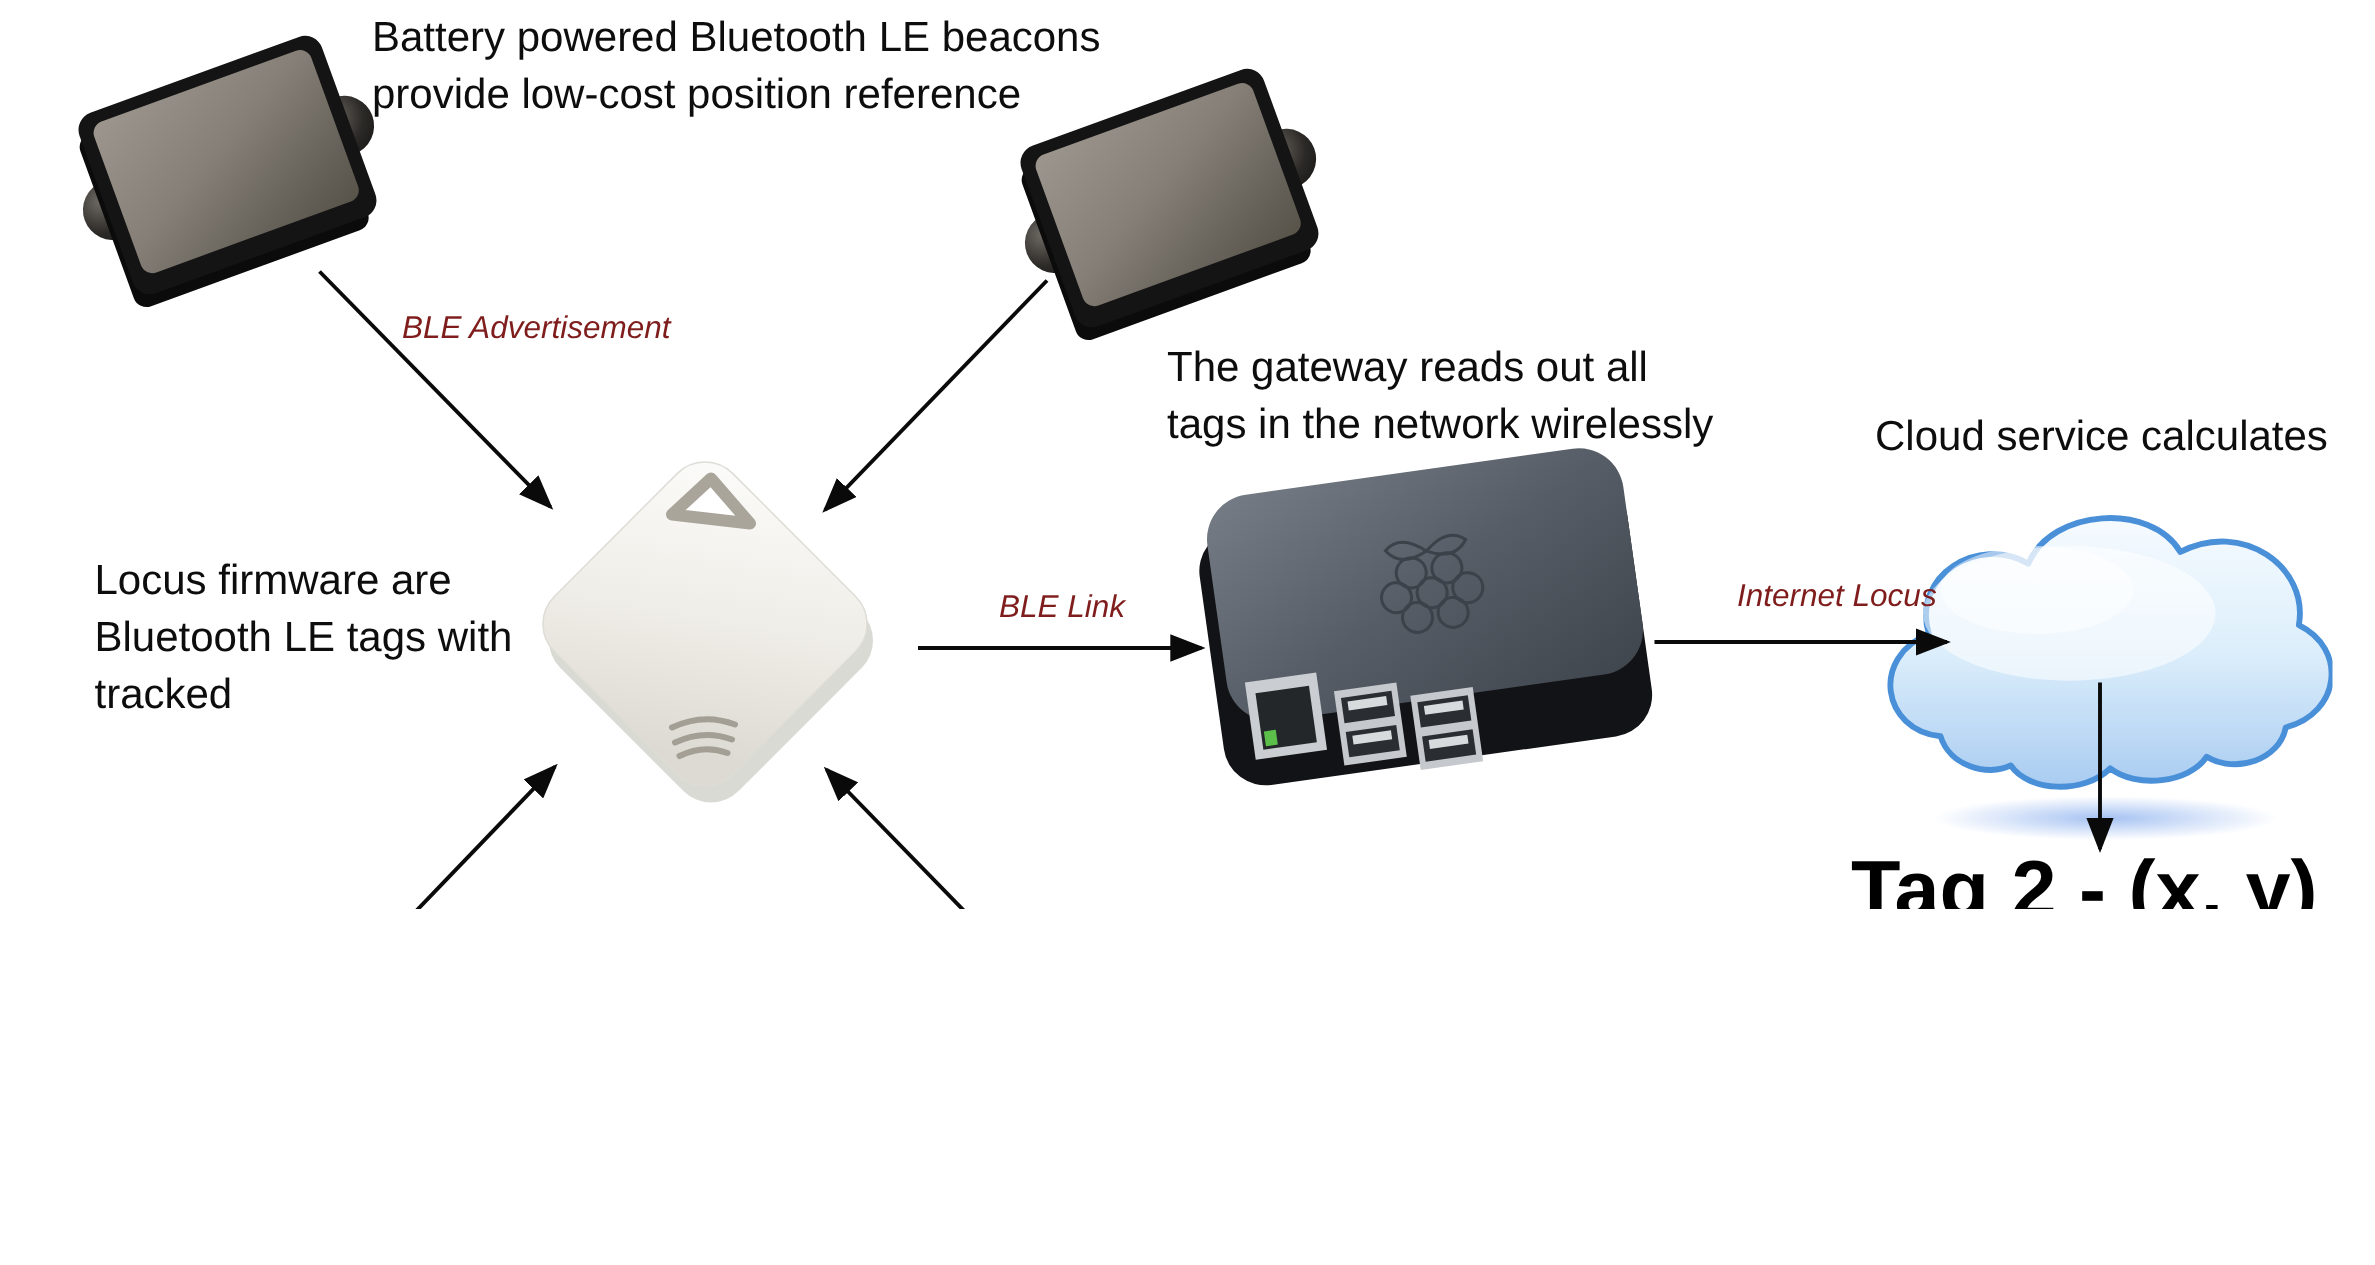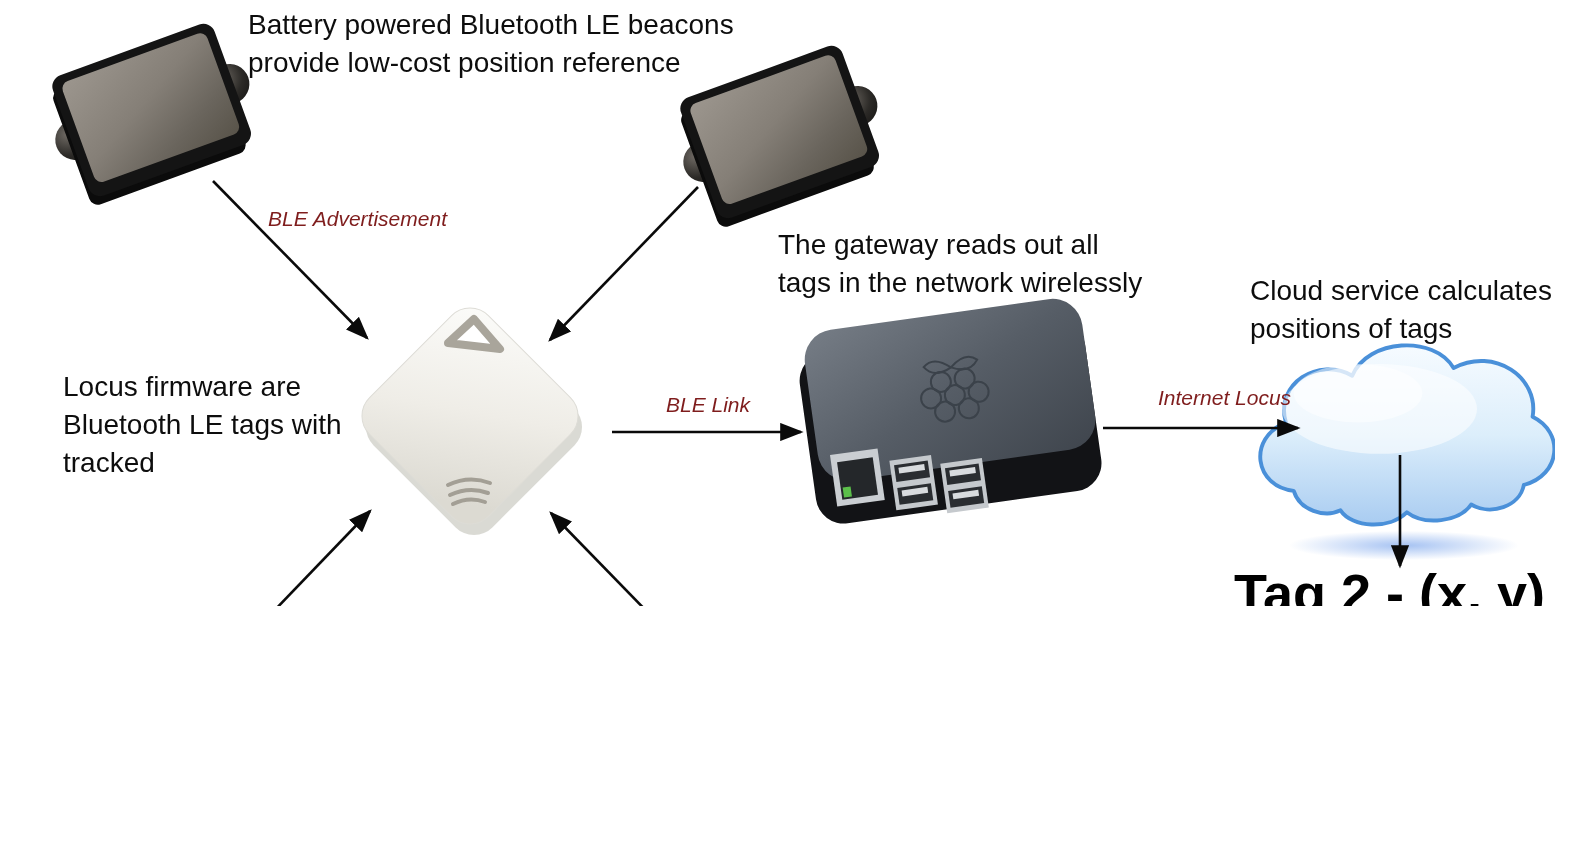--- a/index.html
+++ b/index.html
@@ -44,21 +44,20 @@
     <div>tracked</div>
   </div>
 
   <div class="caption" style="left:778px;top:226px;">
     <div>The gateway reads out all</div>
     <div>tags in the network wirelessly</div>
   </div>
 
   <div class="caption" style="left:1250px;top:236px;margin-top:36px;">
     <div>Cloud service calculates</div>
-    <div>positions of tags</div>
   </div>
 
   <div class="linklabel" style="left:268px;top:207px;">BLE Advertisement</div>
   <div class="linklabel" style="left:666px;top:393px;">BLE Link</div>
   <div class="linklabel" style="left:1158px;top:386px;">Internet Locus</div>
 
   <div class="taglist">
     <div>Tag 2 - (x, y)</div>
     <div>Tag 3 - (x, y)</div>
   </div>

